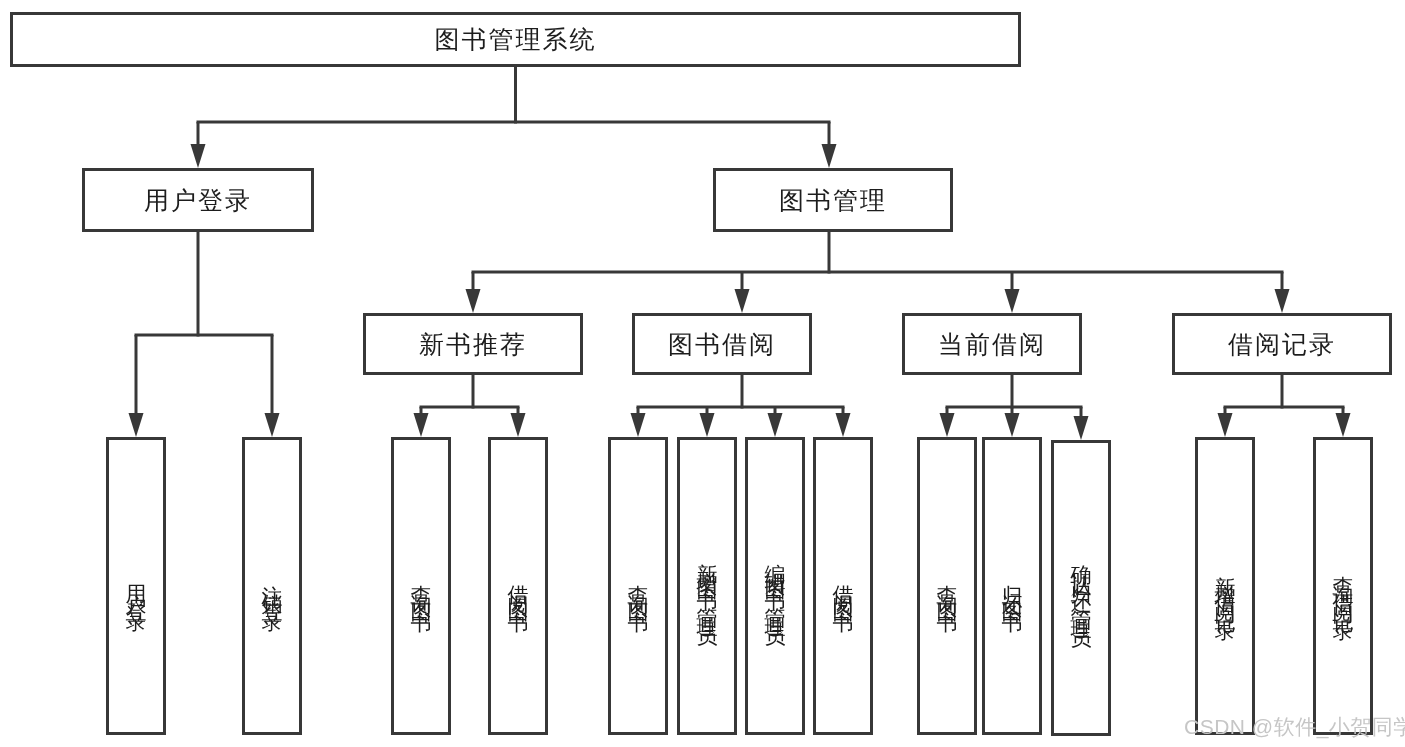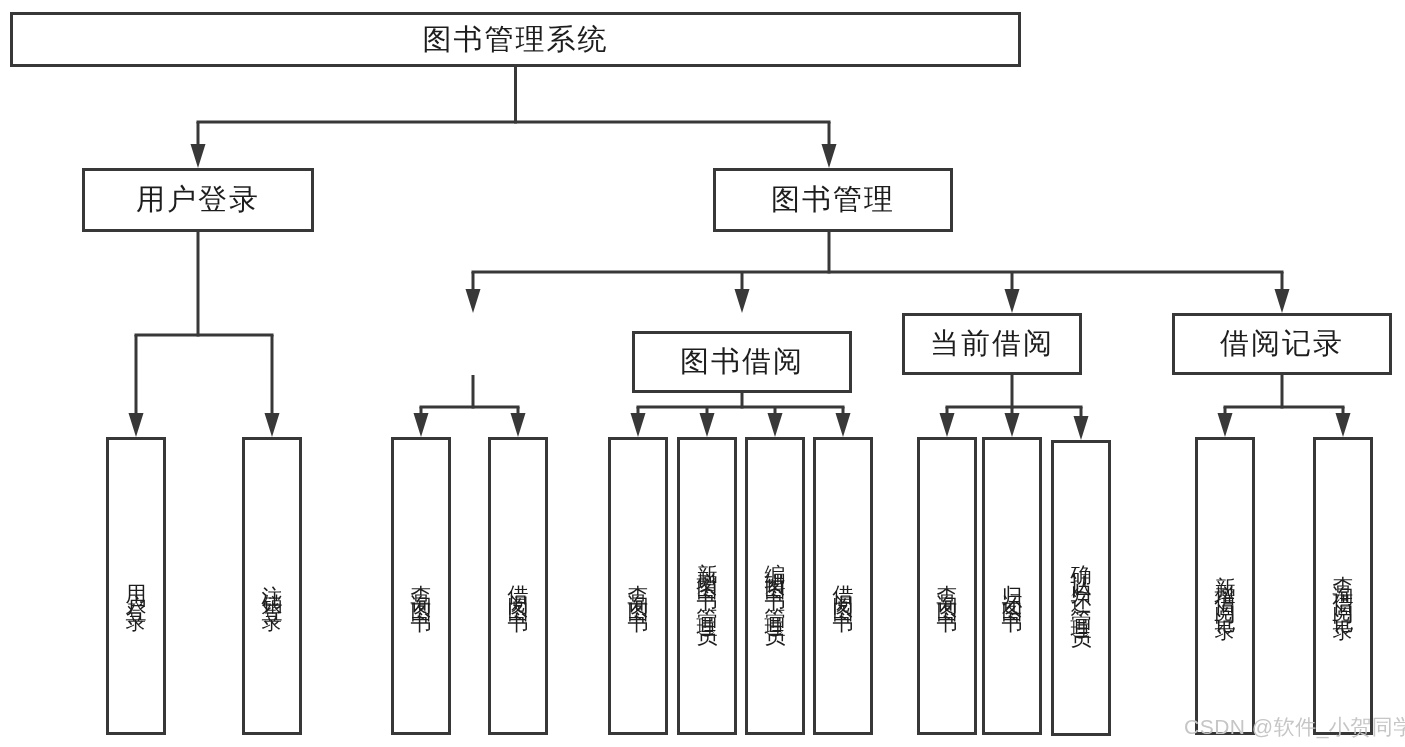--- a/index.html
+++ b/index.html
@@ -18,21 +18,21 @@
   }
   .box {
     position: absolute;
     box-sizing: border-box;
     border: 3px solid #383838;
     background: #ffffff;
     display: flex;
     align-items: center;
     justify-content: center;
     color: #1d1d1d;
-    font-size: 29px;
+    font-size: 25px;
     letter-spacing: 2px;
     z-index: 2;
   }
   .vbox {
     writing-mode: vertical-rl;
     text-orientation: mixed;
     letter-spacing: 9px;
     font-size: 21px;
   }
   .watermark {
@@ -128,21 +128,22 @@
       </g>
 
     </g>
   </svg>
 
   <div class="box" style="left:10px; top:12px; width:1011px; height:55px;">图书管理系统</div>
 
   <div class="box" style="left:82px; top:168px; width:232px; height:64px;">用户登录</div>
   <div class="box" style="left:713px; top:168px; width:240px; height:64px;">图书管理</div>
 
-  <div class="box" style="left:632px; top:331px; width:220px; height:62px;">图书借阅</div>
+  <div class="box" style="left:363px; top:313px; width:220px; height:62px;">新书推荐</div>
+  <div class="box" style="left:632px; top:313px; width:180px; height:62px;">图书借阅</div>
   <div class="box" style="left:902px; top:313px; width:180px; height:62px;">当前借阅</div>
   <div class="box" style="left:1172px; top:313px; width:220px; height:62px;">借阅记录</div>
 
   <div class="box vbox" style="left:106px; top:437px; width:60px; height:298px;">用户登录</div>
   <div class="box vbox" style="left:242px; top:437px; width:60px; height:298px;">注销登录</div>
 
   <div class="box vbox" style="left:391px; top:437px; width:60px; height:298px;">查询图书</div>
   <div class="box vbox" style="left:488px; top:437px; width:60px; height:298px;">借阅图书</div>
 
   <div class="box vbox" style="left:608px; top:437px; width:60px; height:298px;">查询图书</div>

